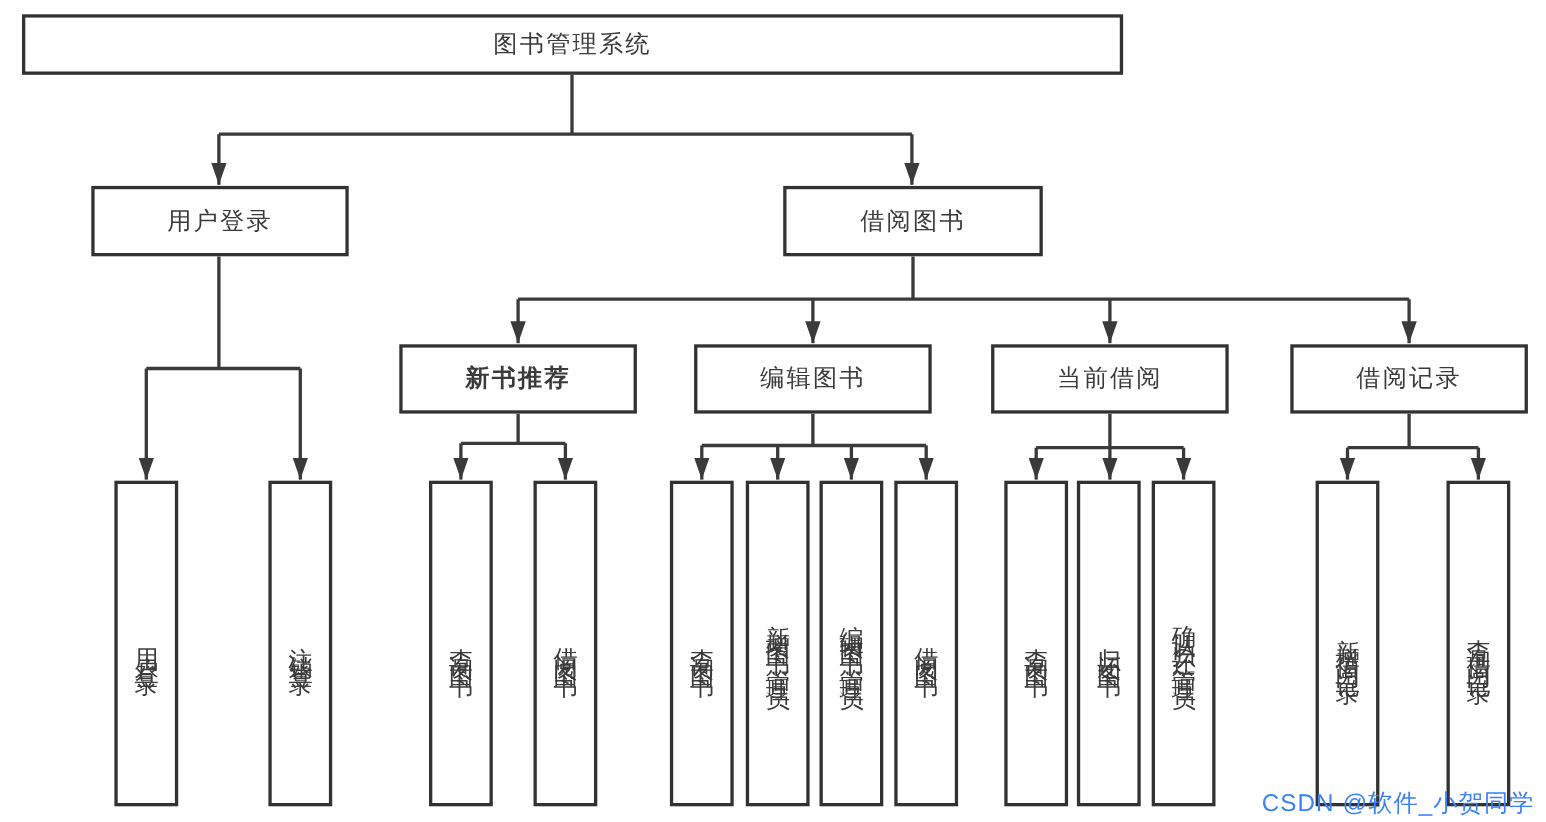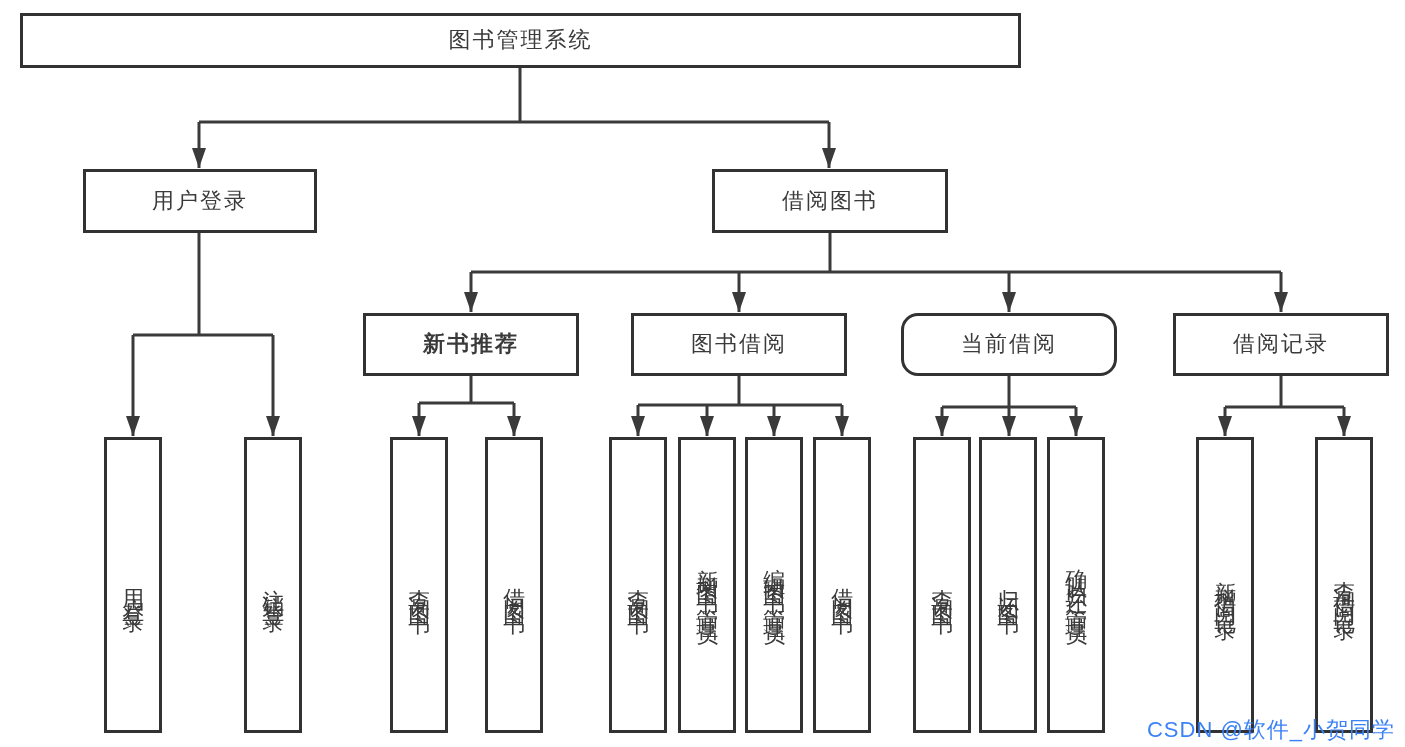--- a/index.html
+++ b/index.html
@@ -97,22 +97,22 @@
       <path d="M1344,407 V436" marker-end="url(#ah)"></path>
     </g>
   </svg>
 
   <div class="node" style="left:20px; top:13px; width:1001px; height:55px;">图书管理系统</div>
 
   <div class="node" style="left:83px; top:169px; width:234px; height:64px;">用户登录</div>
   <div class="node" style="left:712px; top:169px; width:236px; height:64px;">借阅图书</div>
 
   <div class="node" style="left:363px; top:313px; width:216px; height:63px;font-weight:bold;">新书推荐</div>
-  <div class="node" style="left:631px; top:313px; width:216px; height:63px;">图书借阅</div>
-  <div class="node" style="left:901px; top:313px; width:216px; height:63px;border-radius:17px;">当前借阅</div>
+  <div class="node" style="left:631px; top:313px; width:216px; height:63px;">编辑图书</div>
+  <div class="node" style="left:901px; top:313px; width:216px; height:63px;">当前借阅</div>
   <div class="node" style="left:1173px; top:313px; width:216px; height:63px;">借阅记录</div>
 
   <div class="node v" style="left:104px; top:437px; width:58px; height:296px;">用户登录</div>
   <div class="node v" style="left:244px; top:437px; width:58px; height:296px;">注销登录</div>
 
   <div class="node v" style="left:390px; top:437px; width:58px; height:296px;">查询图书</div>
   <div class="node v" style="left:485px; top:437px; width:58px; height:296px;">借阅图书</div>
 
   <div class="node v" style="left:609px; top:437px; width:58px; height:296px;">查询图书</div>
   <div class="node v" style="left:678px; top:437px; width:58px; height:296px;">新增图书（管理员）</div>

